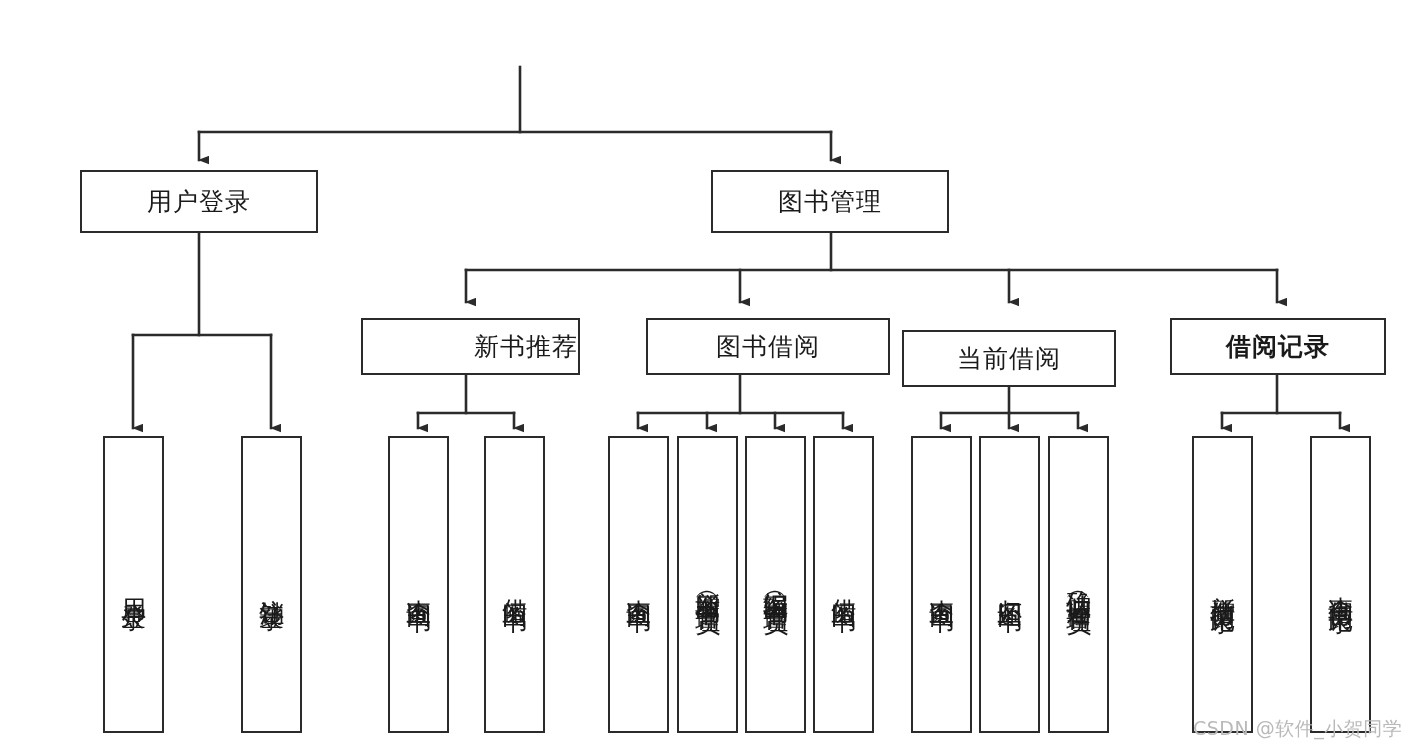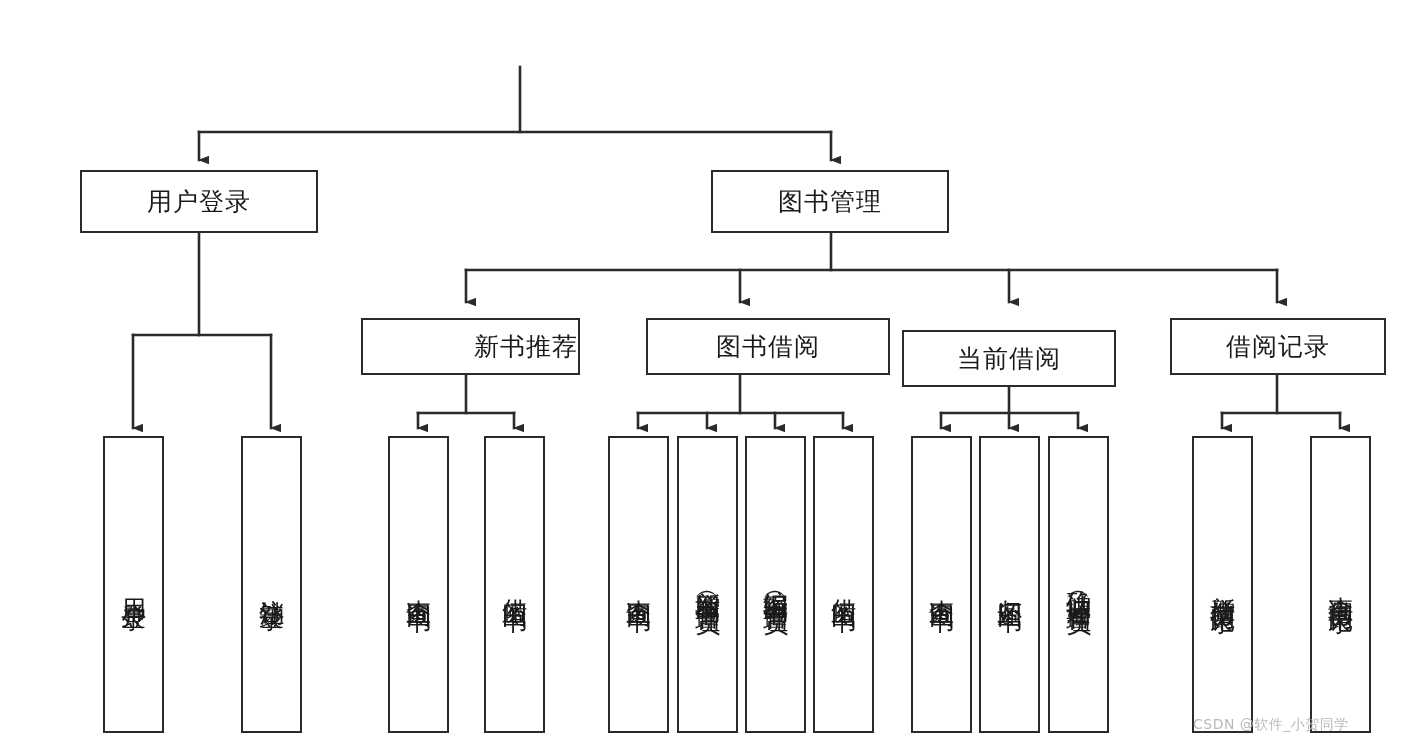--- a/index.html
+++ b/index.html
@@ -56,21 +56,21 @@
   }
   .node.v .vtext {
     writing-mode: vertical-rl;
     text-orientation: upright;
     display: block;
     white-space: normal;
     max-height: 100%;
   }
   .watermark {
     position: absolute;
-    font-size: 14px;
+    font-size: 19px;
     color: #b9b9b9;
     white-space: nowrap;
     letter-spacing: 0.5px;
   }
 </style>
 </head>
 <body>
 
 <div id="canvas">
 
@@ -134,21 +134,21 @@
 
   <div class="node h" style="left:361px; top:318px; width:219px; height:57px;justify-content:flex-end;">
     <span>新书推荐</span>
   </div>
   <div class="node h" style="left:633px; top:318px; width:244px; height:57px;margin-left:13px;">
     <span>图书借阅</span>
   </div>
   <div class="node h" style="left:902px; top:318px; width:214px; height:57px;margin-top:12px;">
     <span>当前借阅</span>
   </div>
-  <div class="node h" style="left:1170px; top:318px; width:216px; height:57px;">
+  <div class="node h" style="left:1170px; top:318px; width:216px; height:57px;font-weight:bold;">
     <span>借阅记录</span>
   </div>
 
   <div class="node v" style="left:103px; top:436px; width:61px; height:297px;">
     <span class="vtext">用户登录</span>
   </div>
   <div class="node v" style="left:241px; top:436px; width:61px; height:297px;">
     <span class="vtext">注销登录</span>
   </div>
 

